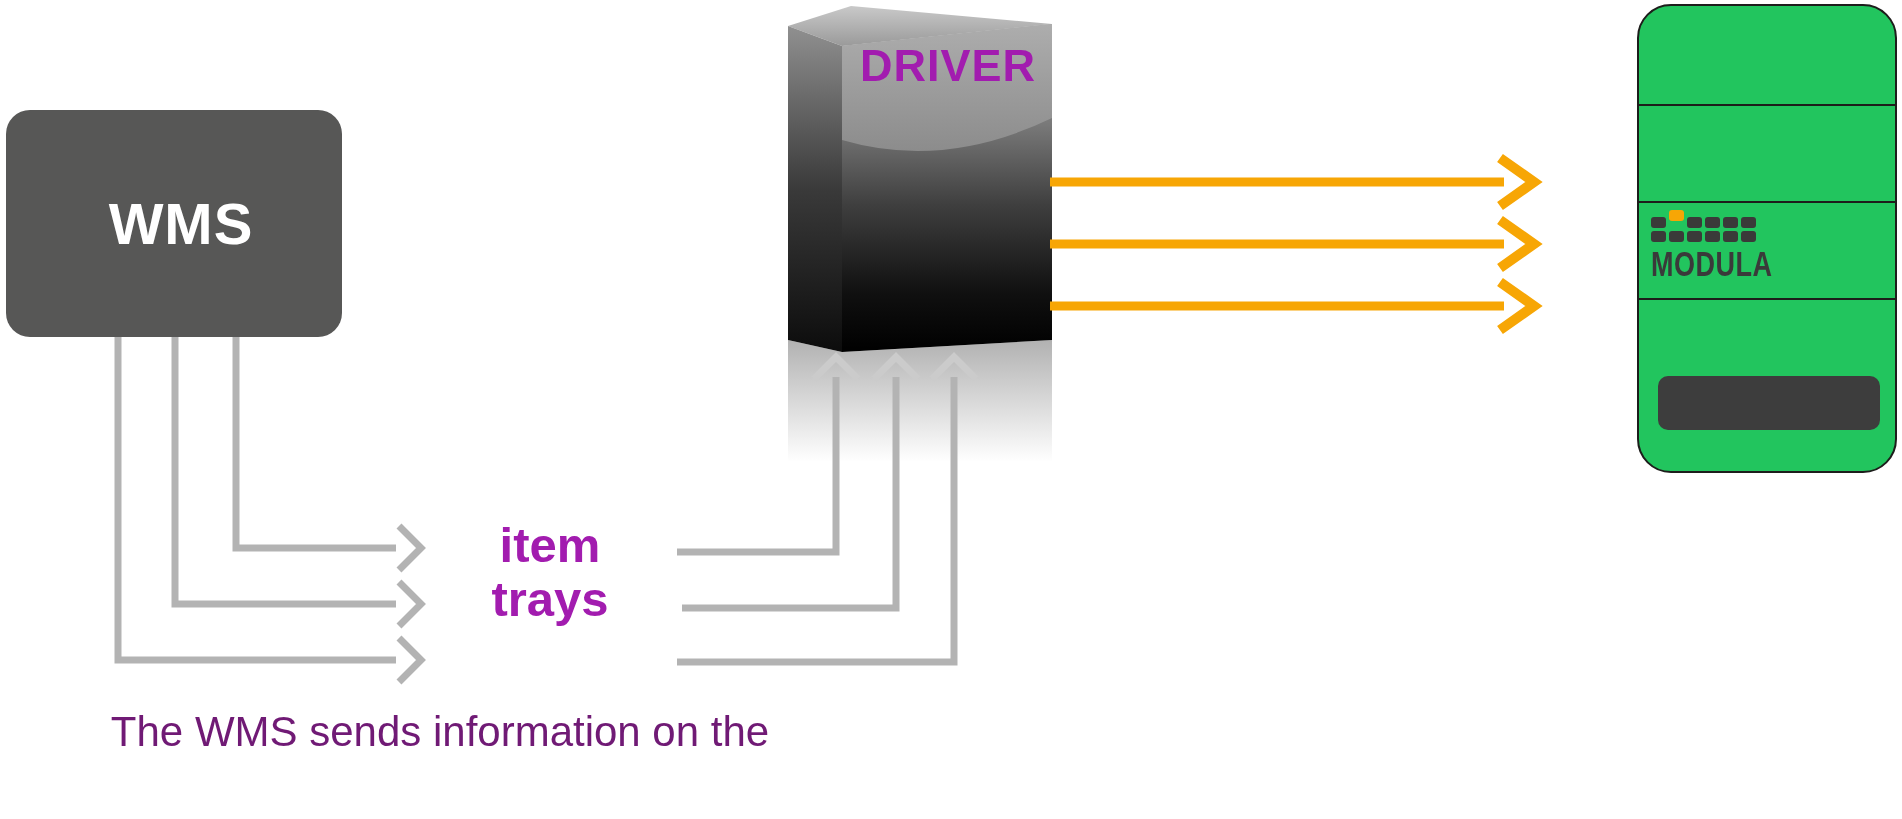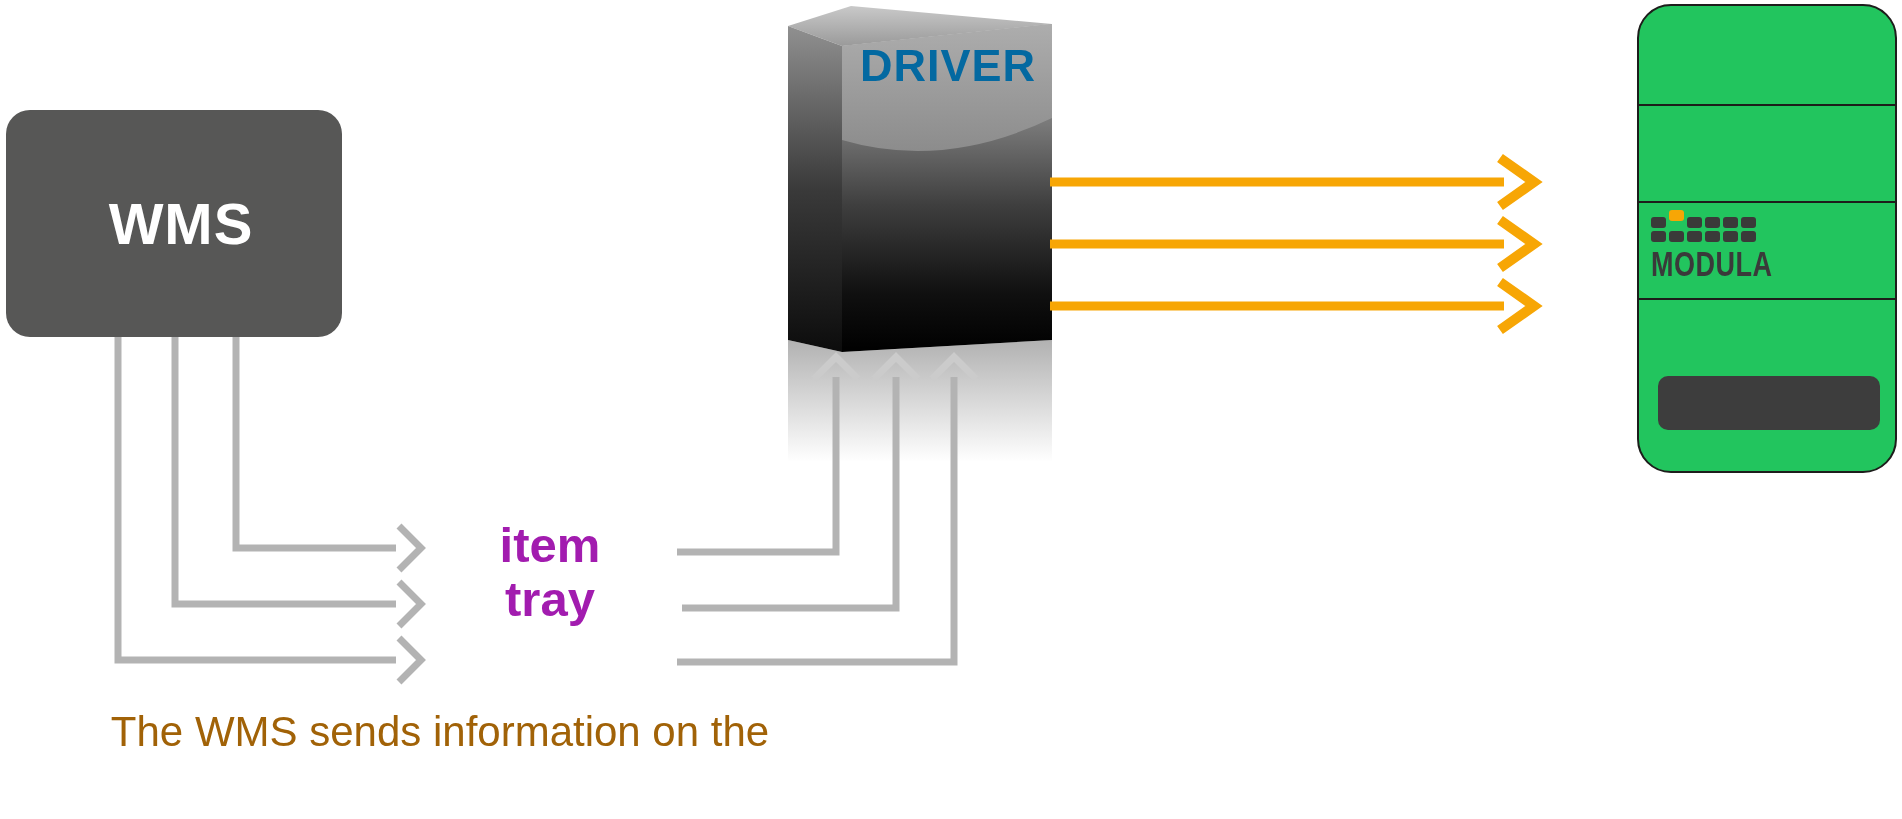--- a/index.html
+++ b/index.html
@@ -15,36 +15,36 @@
     background:#575756;border-radius:24px;
     display:flex;align-items:center;justify-content:center;
   }
   .wms-box span{
     color:#ffffff;font-weight:bold;font-size:58px;letter-spacing:1px;margin-left:14px;
   }
 
   
   .driver-label{
     position:absolute;left:842px;top:40px;width:212px;text-align:center;
-    color:#0369a1;font-weight:bold;font-size:45px;letter-spacing:1px;
+    color:#a21caf;font-weight:bold;font-size:45px;letter-spacing:1px;
   }
 
   
   .flow-label{
     position:absolute;left:400px;width:300px;text-align:center;
     color:#a21caf;font-weight:bold;font-size:49px;line-height:50px;
   }
   .flow-label.l0{top:520px;}
   .flow-label.l1{top:574px;}
   .flow-label.l2{top:628px;}
 
   
   .caption{
     position:absolute;left:95px;top:706px;width:690px;text-align:center;
-    color:#a16207;font-size:42px;line-height:52px;
+    color:#701a75;font-size:42px;line-height:52px;
   }
 
   
   .modula-unit{
     position:absolute;left:1637px;top:4px;width:260px;height:469px;
     box-sizing:border-box;border:2px solid #1d1d1b;border-radius:34px;
     background:#22c55e;
   }
   .divider{position:absolute;left:0;width:100%;height:2px;background:#1d1d1b;}
   .divider.d1{top:98px;}
@@ -153,21 +153,21 @@
     </g>
   </svg>
 
   <div class="wms-box">
     <span>WMS</span>
   </div>
 
   <div class="driver-label">DRIVER</div>
 
   <div class="flow-label l0">item</div>
-  <div class="flow-label l1">tray</div>
+  <div class="flow-label l1">trays</div>
 
   <div class="modula-unit">
     <div class="divider d1"></div>
     <div class="divider d2"></div>
     <div class="divider d3"></div>
 
     <div class="modula-logo">
       <div class="logo-row">
         <span class="sq"></span>
         <span class="sq orange"></span>

